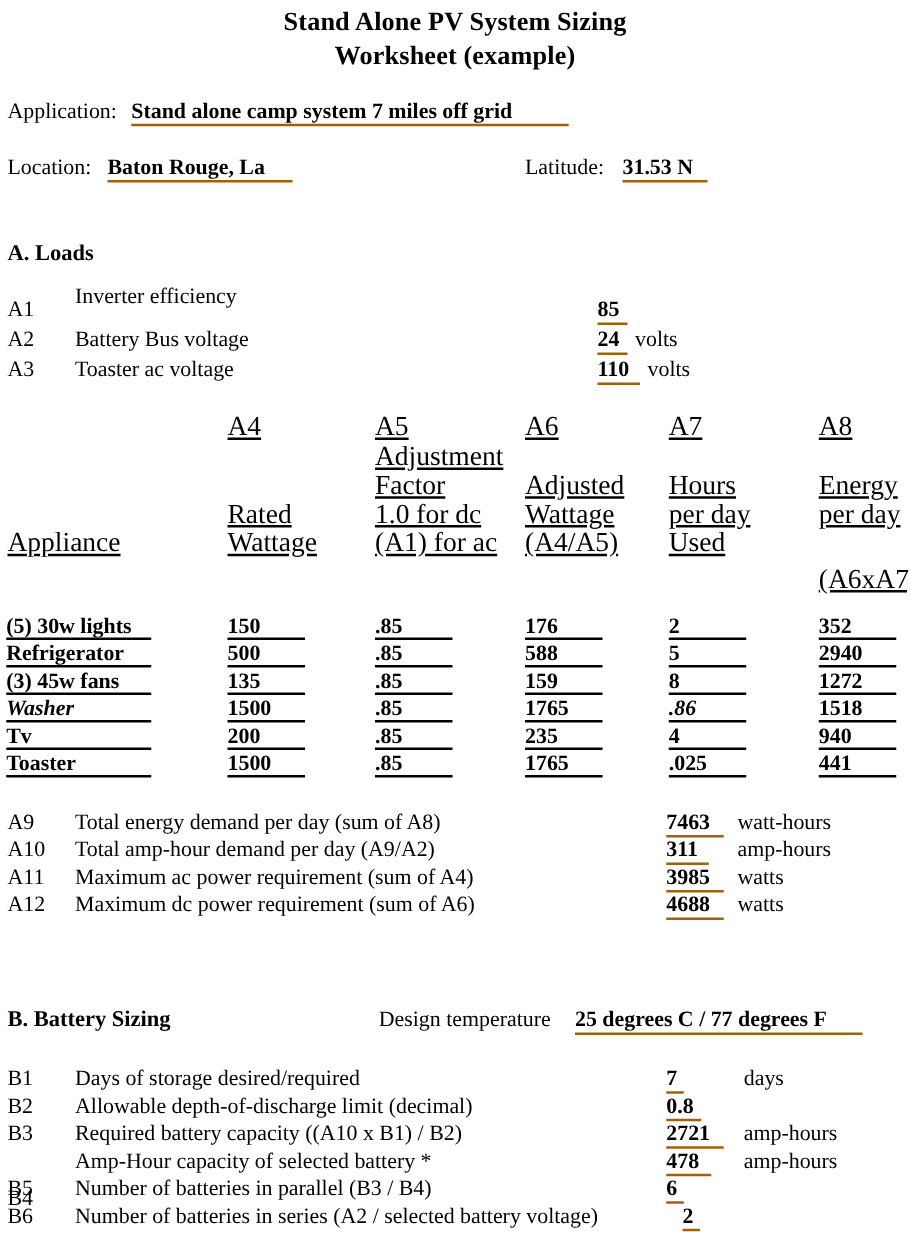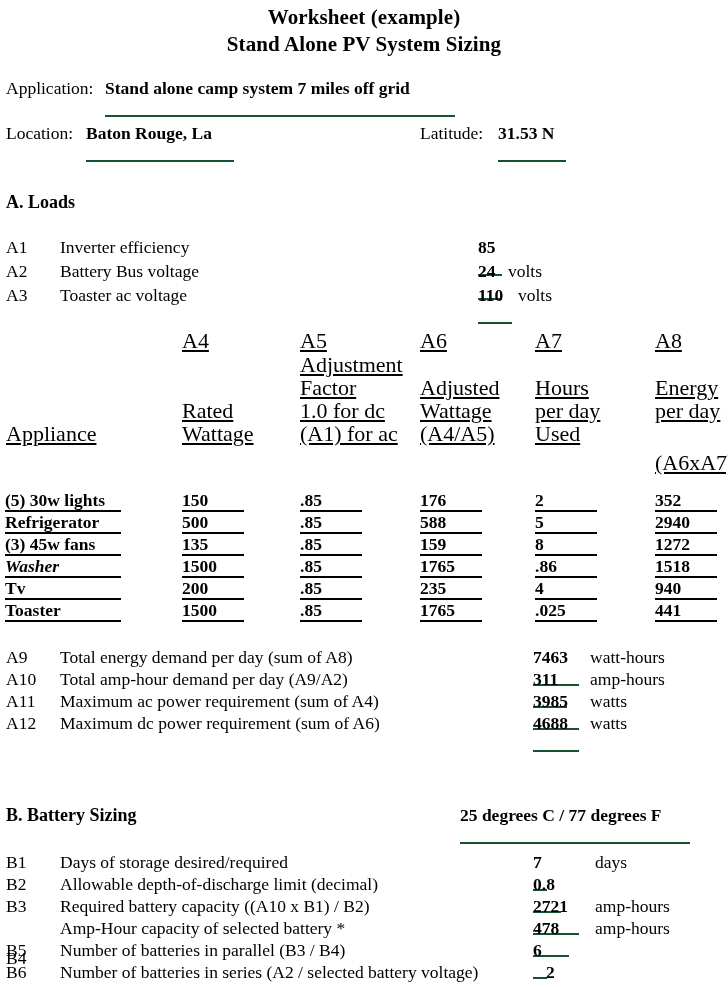--- a/index.html
+++ b/index.html
@@ -45,22 +45,22 @@
   }
   .b { font-weight: bold; }
 
   
   .fill {
     position: absolute;
     font-size: 17.5px;
     line-height: 21px;
     font-weight: bold;
     white-space: nowrap;
-    border-bottom: 2px solid #14532d;
-    padding-bottom: 16px;
+    border-bottom: 2px solid #a16207;
+    padding-bottom: 0px;
     box-sizing: border-box;
   }
 
   
   .cell {
     position: absolute;
     font-size: 17.5px;
     line-height: 20px;
     font-weight: bold;
     white-space: nowrap;
@@ -77,37 +77,37 @@
     white-space: nowrap;
     text-decoration: underline;
   }
 </style>
 </head>
 <body>
 
 <div class="page">
 
   <div class="title-block">
+    <div class="title-line">Stand Alone PV System Sizing</div>
     <div class="title-line">Worksheet (example)</div>
-    <div class="title-line">Stand Alone PV System Sizing</div>
   </div>
 
   <div class="t" style="left:6px; top:78px;">Application:</div>
   <div class="fill" style="left:105px; top:78px; min-width:350px;">Stand alone camp system 7 miles off grid</div>
 
   <div class="t" style="left:6px; top:123px;">Location:</div>
   <div class="fill" style="left:86px; top:123px; min-width:148px;">Baton Rouge, La</div>
 
   <div class="t" style="left:420px; top:123px;">Latitude:</div>
   <div class="fill" style="left:498px; top:123px; min-width:68px;">31.53 N</div>
 
   <div class="t b" style="left:6px; top:192px; font-size:18px;">A. Loads</div>
 
   <div class="t" style="left:6px; top:237px;">A1</div>
-  <div class="t" style="left:60px; top:237px;text-align:center;">Inverter efficiency</div>
+  <div class="t" style="left:60px; top:226px;text-align:center;">Inverter efficiency</div>
   <div class="fill" style="left:478px; top:237px; min-width:24px;">85</div>
 
   <div class="t" style="left:6px; top:261px;">A2</div>
   <div class="t" style="left:60px; top:261px;">Battery Bus voltage</div>
   <div class="fill" style="left:478px; top:261px; min-width:24px;">24</div>
   <div class="t" style="left:508px; top:261px;">volts</div>
 
   <div class="t" style="left:6px; top:285px;">A3</div>
   <div class="t" style="left:60px; top:285px;">Toaster ac voltage</div>
   <div class="fill" style="left:478px; top:285px; min-width:34px;">110</div>
@@ -157,21 +157,21 @@
   <div class="cell" style="left:182px; top:534px; width:62px;">135</div>
   <div class="cell" style="left:300px; top:534px; width:62px;">.85</div>
   <div class="cell" style="left:420px; top:534px; width:62px;">159</div>
   <div class="cell" style="left:535px; top:534px; width:62px;">8</div>
   <div class="cell" style="left:655px; top:534px; width:62px;">1272</div>
 
   <div class="cell" style="left:5px;   top:556px; width:116px;font-style:italic;">Washer</div>
   <div class="cell" style="left:182px; top:556px; width:62px;">1500</div>
   <div class="cell" style="left:300px; top:556px; width:62px;">.85</div>
   <div class="cell" style="left:420px; top:556px; width:62px;">1765</div>
-  <div class="cell" style="left:535px; top:556px; width:62px;">.86</div>
+  <div class="cell" style="left:535px; top:556px; width:62px;font-style:italic;">.86</div>
   <div class="cell" style="left:655px; top:556px; width:62px;">1518</div>
 
   <div class="cell" style="left:5px;   top:578px; width:116px;">Tv</div>
   <div class="cell" style="left:182px; top:578px; width:62px;">200</div>
   <div class="cell" style="left:300px; top:578px; width:62px;">.85</div>
   <div class="cell" style="left:420px; top:578px; width:62px;">235</div>
   <div class="cell" style="left:535px; top:578px; width:62px;">4</div>
   <div class="cell" style="left:655px; top:578px; width:62px;">940</div>
 
   <div class="cell" style="left:5px;   top:600px; width:116px;">Toaster</div>
@@ -195,20 +195,21 @@
   <div class="t" style="left:60px; top:691px;">Maximum ac power requirement (sum of A4)</div>
   <div class="fill" style="left:533px; top:691px; min-width:46px;">3985</div>
   <div class="t" style="left:590px; top:691px;">watts</div>
 
   <div class="t" style="left:6px; top:713px;">A12</div>
   <div class="t" style="left:60px; top:713px;">Maximum dc power requirement (sum of A6)</div>
   <div class="fill" style="left:533px; top:713px; min-width:46px;">4688</div>
   <div class="t" style="left:590px; top:713px;">watts</div>
 
   <div class="t b" style="left:6px; top:805px; font-size:18px;">B. Battery Sizing</div>
+  <div class="t" style="left:303px; top:805px;">Design temperature</div>
   <div class="fill" style="left:460px; top:805px; min-width:230px;">25 degrees C / 77 degrees F</div>
 
   <div class="t" style="left:6px; top:852px;">B1</div>
   <div class="t" style="left:60px; top:852px;">Days of storage desired/required</div>
   <div class="fill" style="left:533px; top:852px; min-width:14px;">7</div>
   <div class="t" style="left:595px; top:852px;">days</div>
 
   <div class="t" style="left:6px; top:874px;">B2</div>
   <div class="t" style="left:60px; top:874px;">Allowable depth-of-discharge limit (decimal)</div>
   <div class="fill" style="left:533px; top:874px; min-width:28px;">0.8</div>

